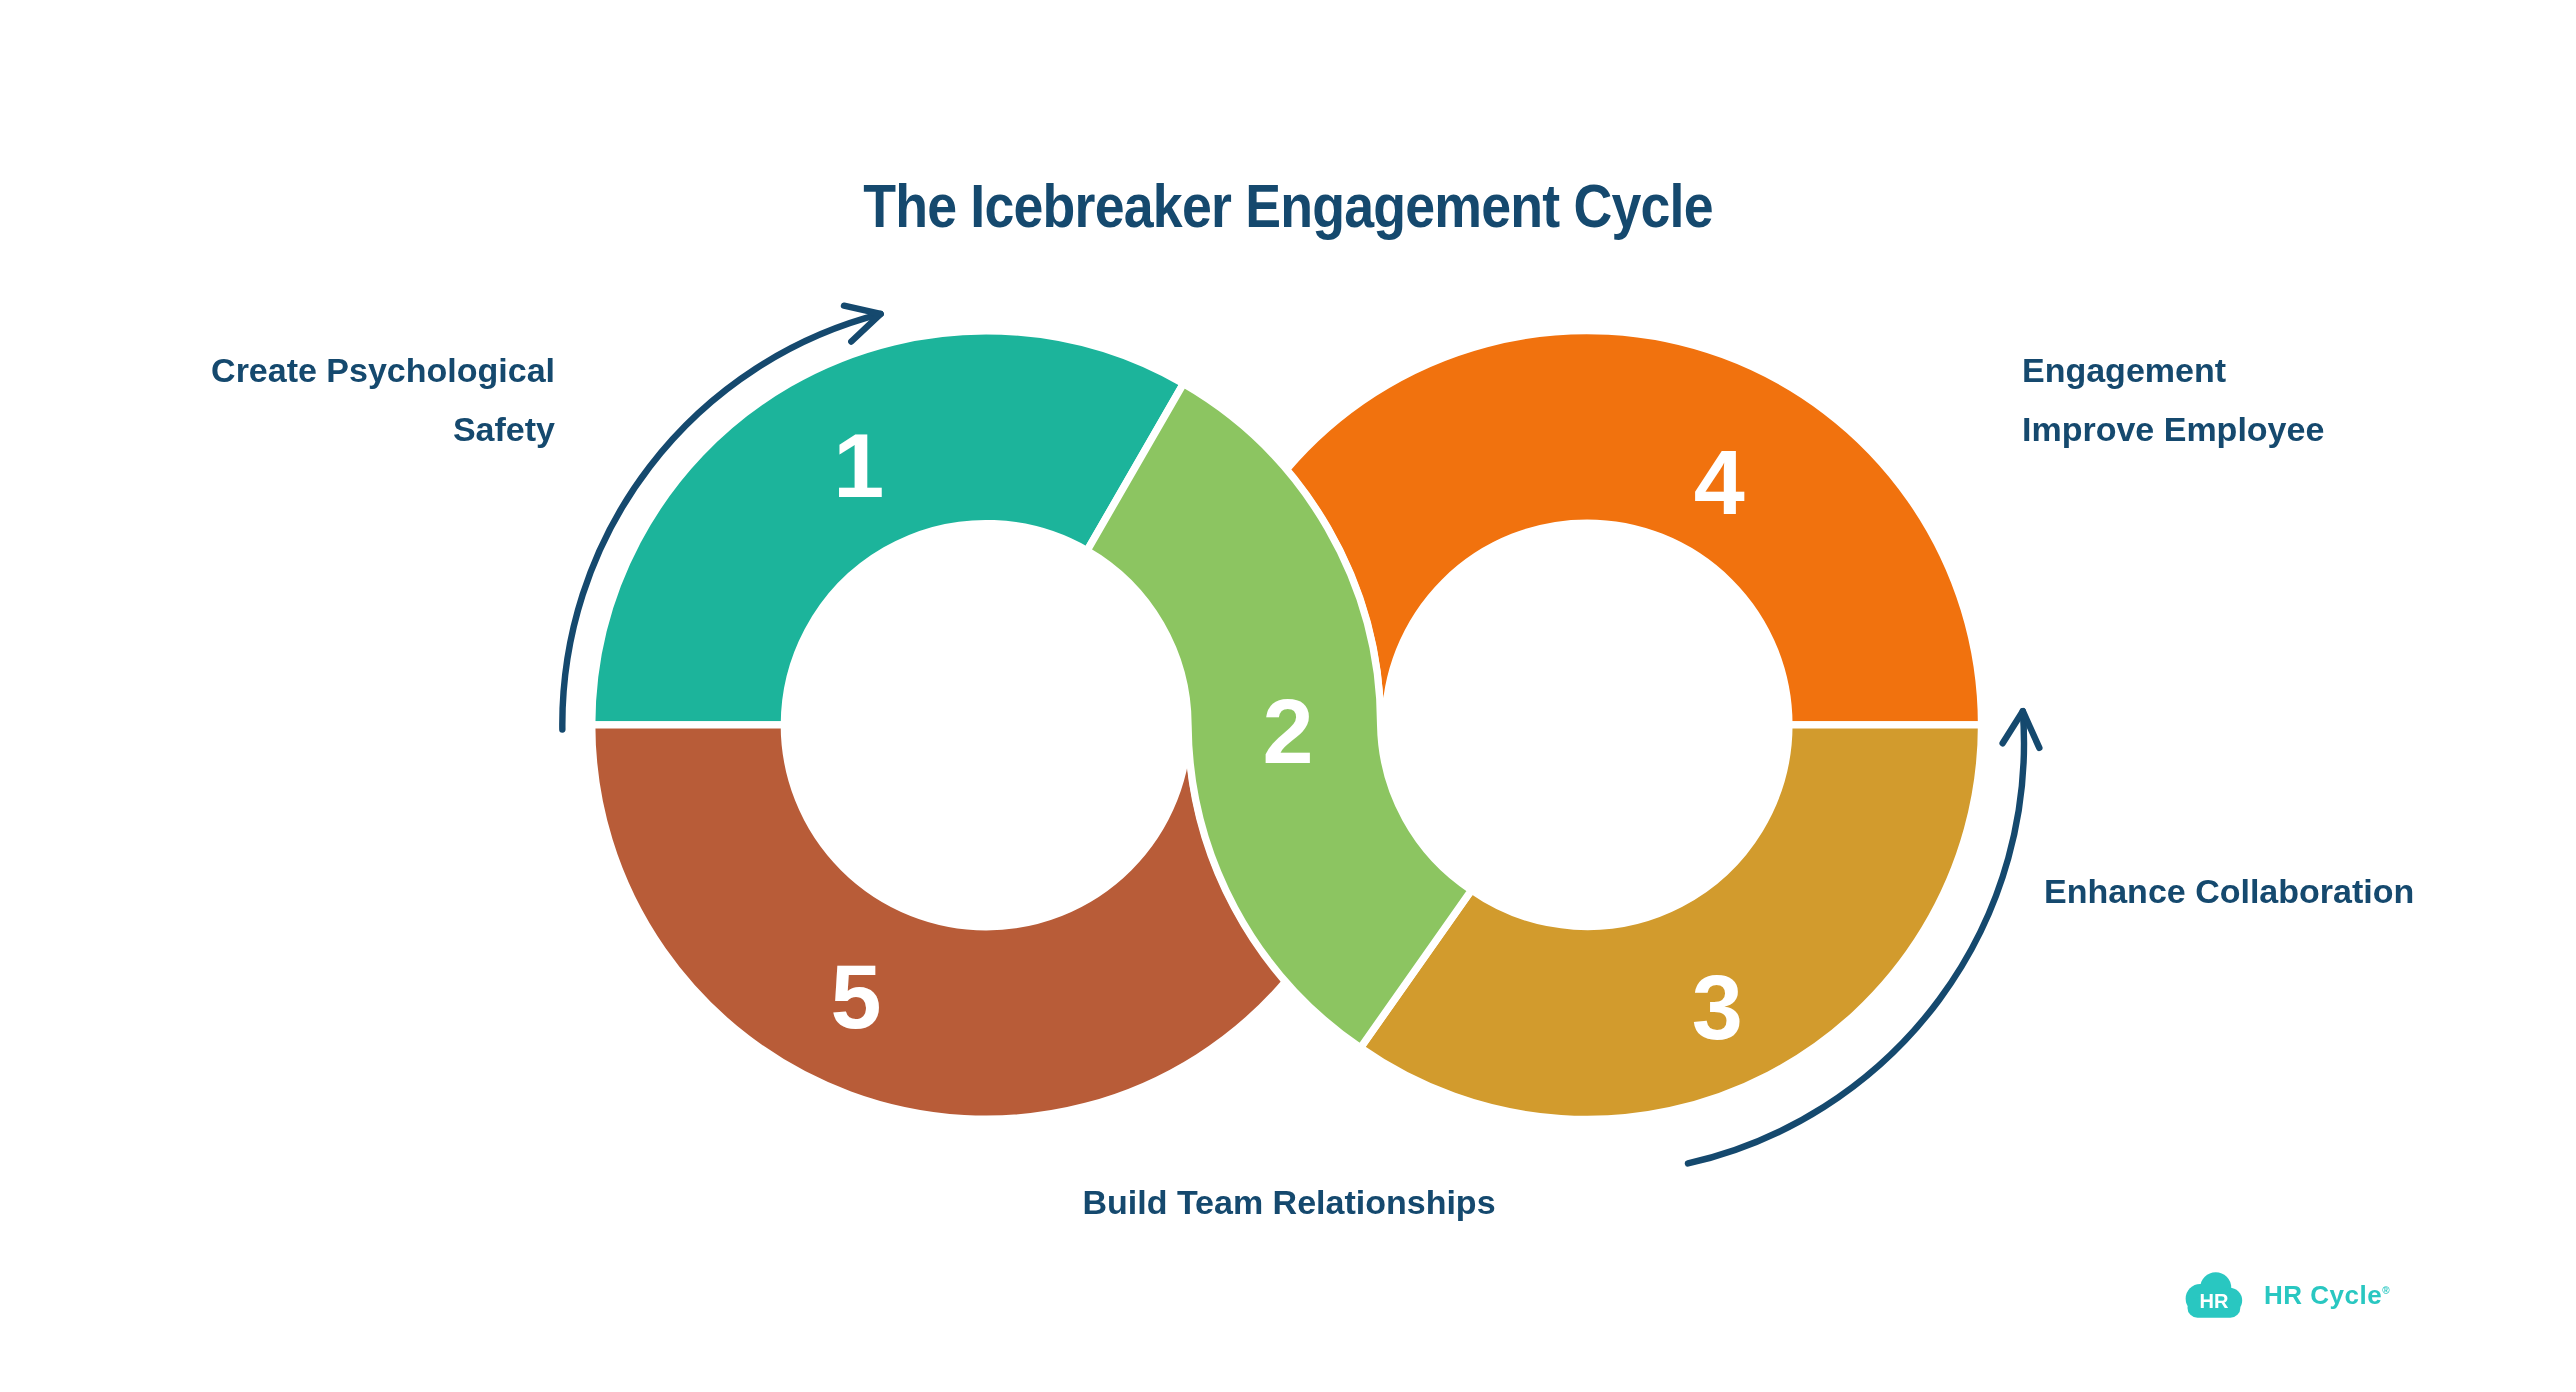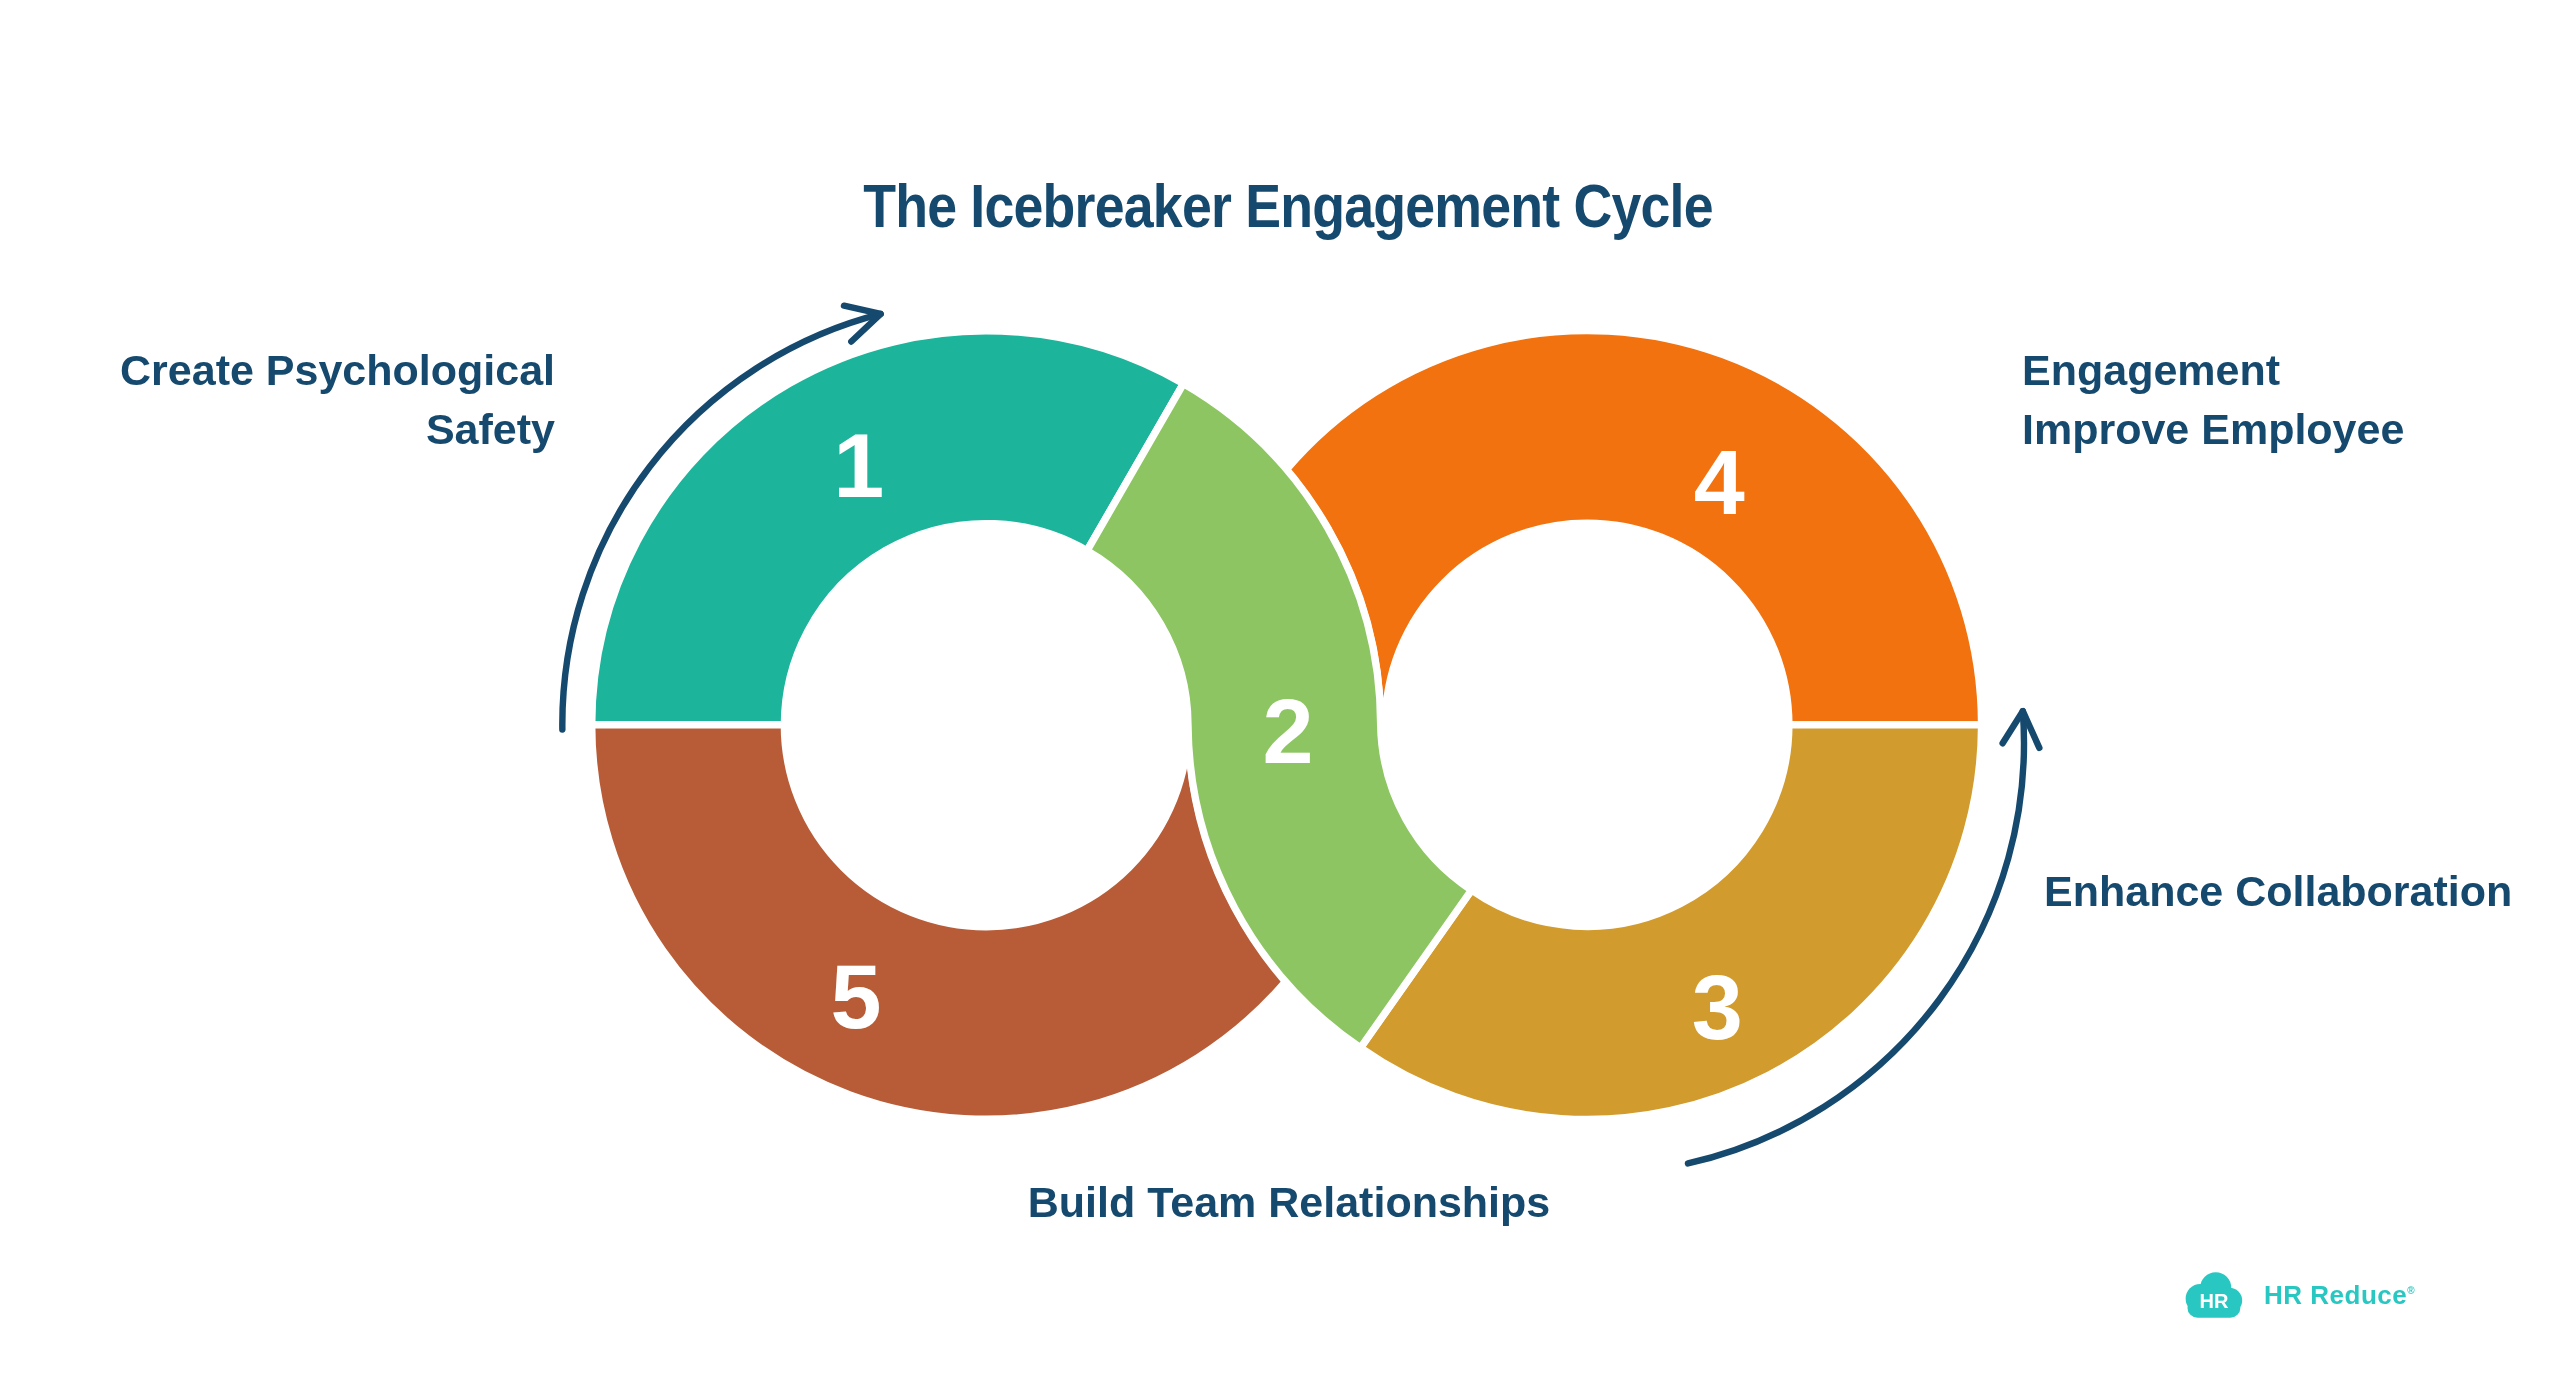--- a/index.html
+++ b/index.html
@@ -16,21 +16,21 @@
     font-family:"Liberation Sans", sans-serif;
     font-size:100px;font-weight:bold;fill:#ffffff;text-anchor:middle;
   }
   .arrow-path{fill:none;stroke-width:7;stroke-linecap:round;stroke-linejoin:round;}
   .title{
     position:absolute;top:171px;left:0;width:100%;
     text-align:center;font-size:61px;font-weight:bold;color:#15496E;
     transform:scaleX(.88);letter-spacing:-0.9px;
   }
   .label{
-    position:absolute;font-size:43px;font-weight:bold;color:#15496E;
+    position:absolute;font-size:34px;font-weight:bold;color:#15496E;
     line-height:59px;white-space:nowrap;
   }
   .label-tl{top:341px;right:2021px;text-align:right;}
   .label-tr{top:341px;left:2022px;text-align:left;}
   .label-left{top:862px;right:2083px;}
   .label-right{top:862px;left:2016px;margin-left:28px;}
   .label-bottom{top:1173px;left:1289px;transform:translateX(-50%);text-align:right;}
   .logo{
     position:absolute;left:2182px;top:1270px;height:50px;
     display:flex;align-items:center;gap:20px;
@@ -91,17 +91,17 @@
   <div class="logo">
     <svg width="62" height="50" viewBox="0 0 68 54">
       <g fill="#29C7C1">
         <circle cx="20" cy="31" r="16"></circle>
         <circle cx="37" cy="19" r="17"></circle>
         <circle cx="52" cy="33" r="14"></circle>
         <rect x="6" y="30" width="58" height="22" rx="11"></rect>
       </g>
       <text x="35" y="41" text-anchor="middle" font-family="Liberation Sans, sans-serif" font-size="22" font-weight="bold" fill="#ffffff">HR</text>
     </svg>
-    <div class="logo-wordmark"><span>HR Reduce</span><sup class="logo-reg">®</sup></div>
+    <div class="logo-wordmark"><span>HR Cycle</span><sup class="logo-reg">®</sup></div>
   </div>
 
 </div>
 
 
 </body></html>

